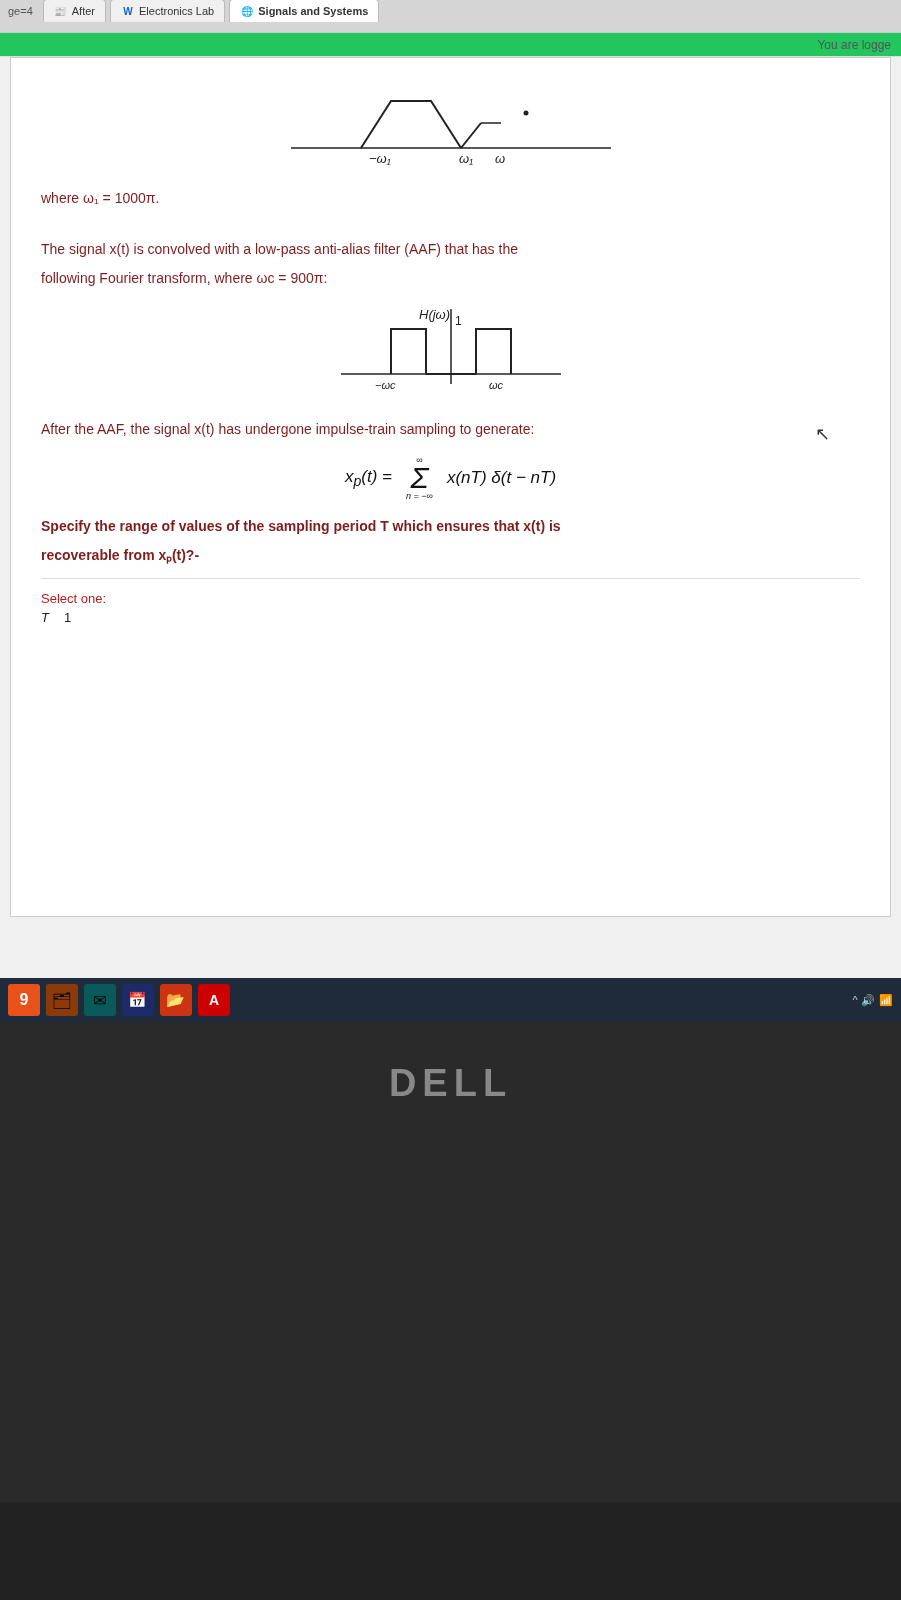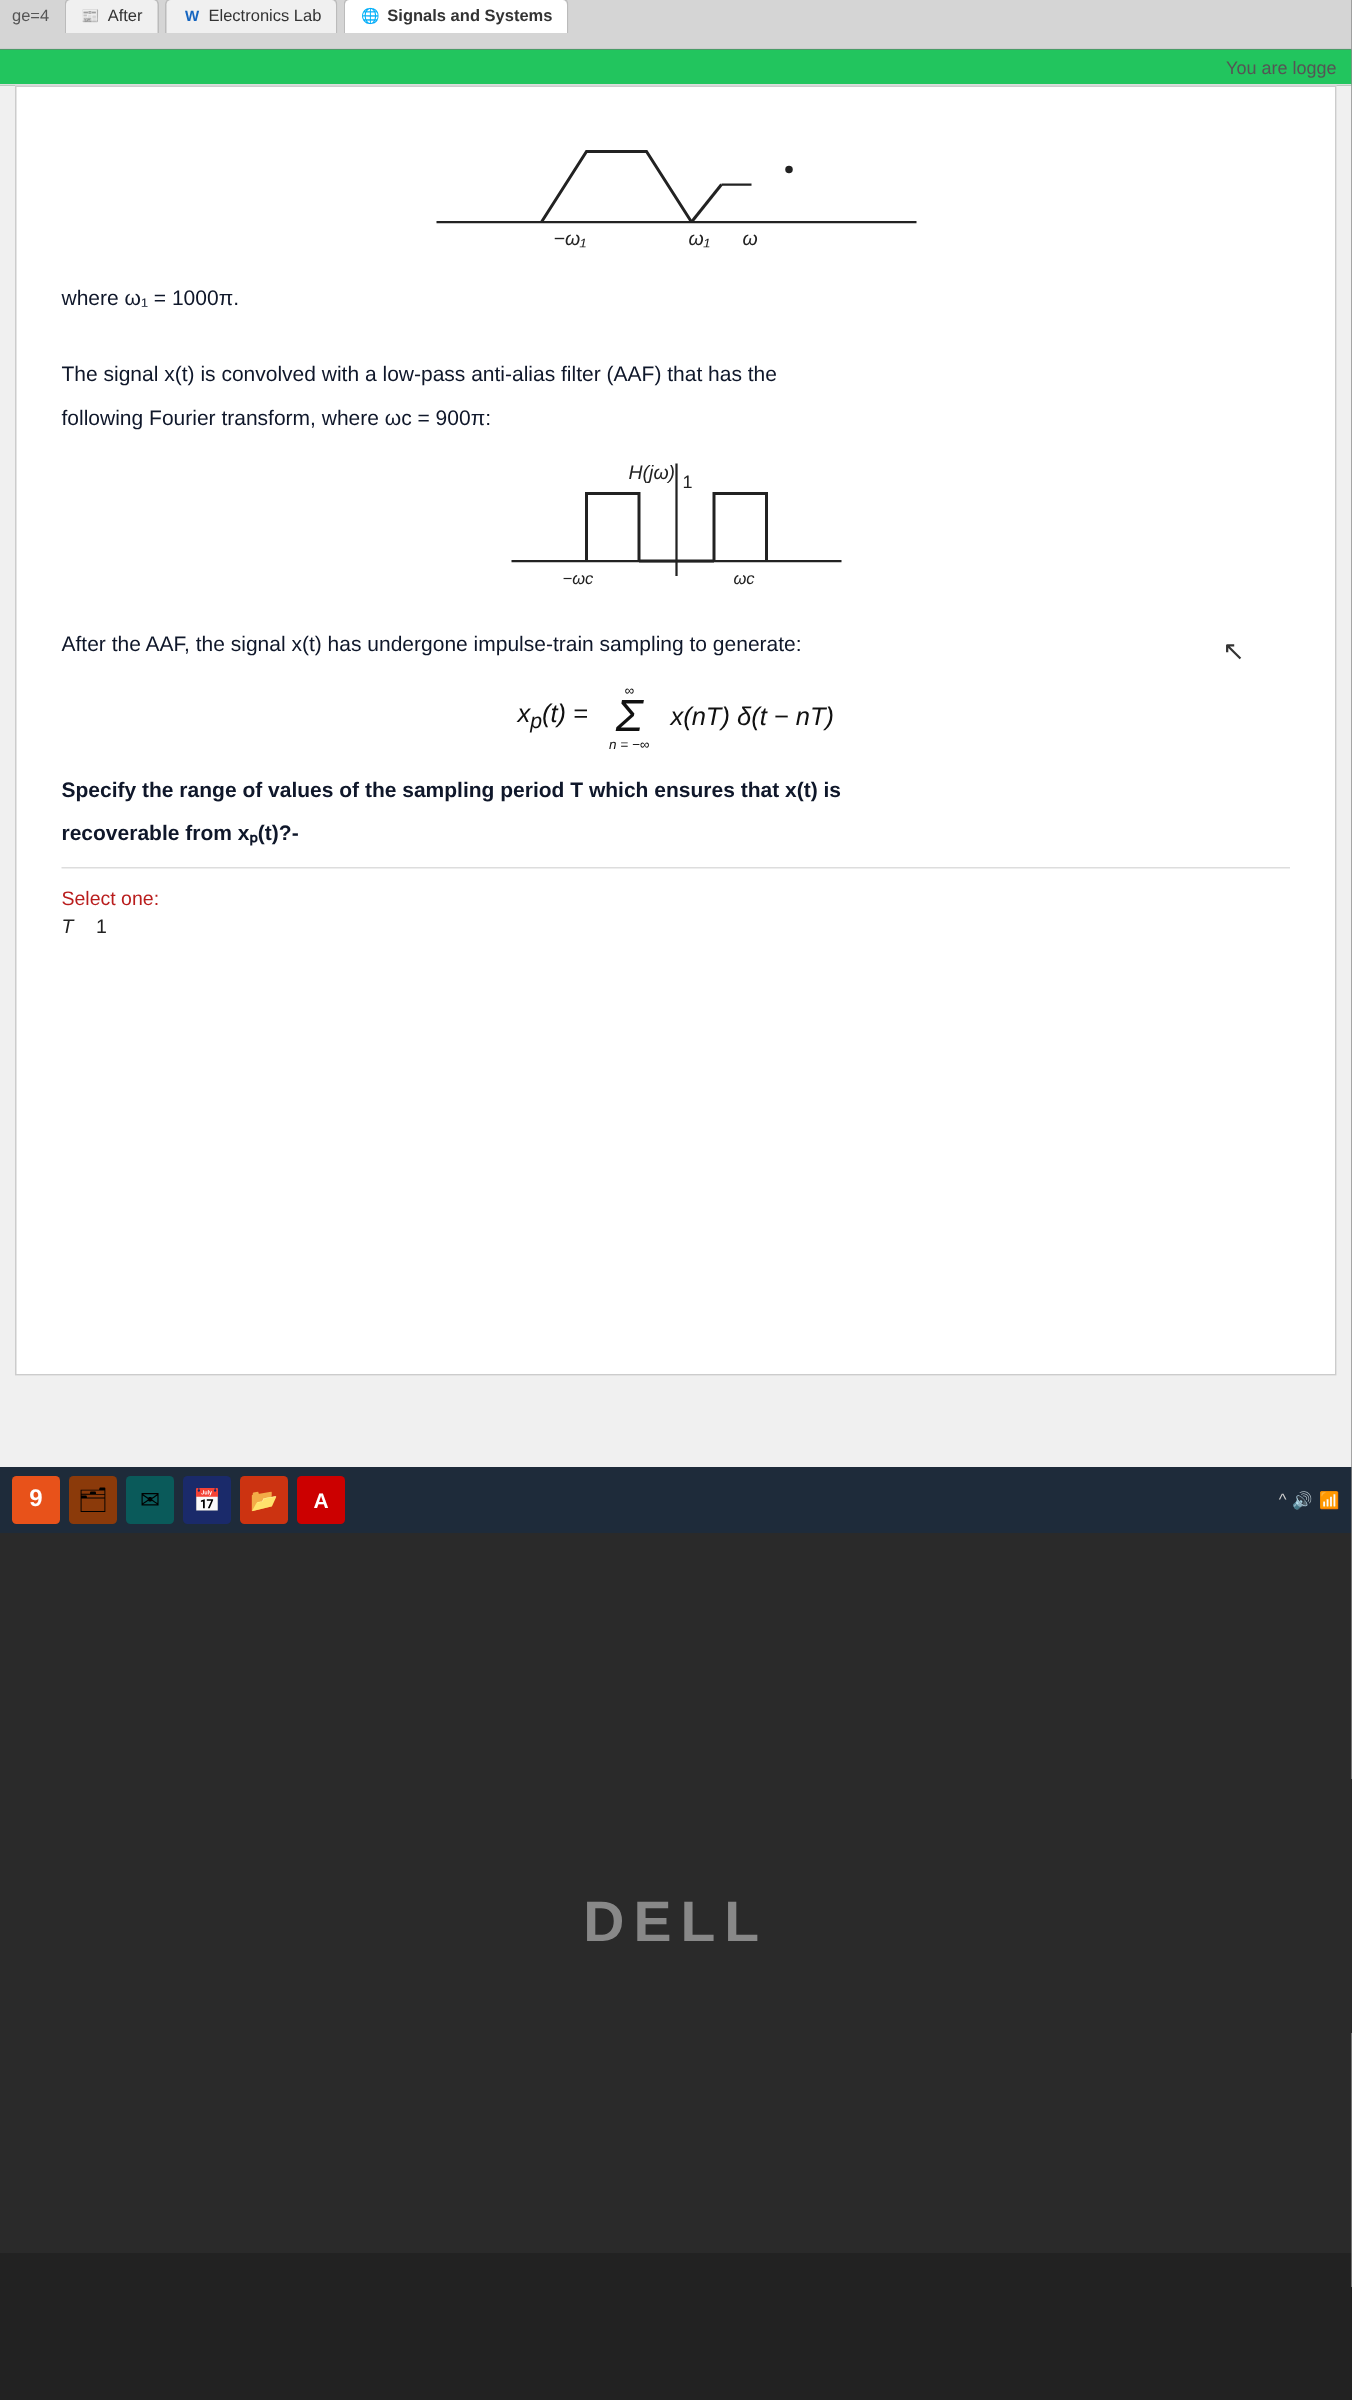--- a/index.html
+++ b/index.html
@@ -87,21 +87,21 @@
       margin-bottom: 15px;
       margin-top: 5px;
     }
 
     .signal-svg {
       display: block;
     }
 
     .text-line {
       font-size: 14px;
-      color: #0f172a;
+      color: #7f1d1d;
       margin: 8px 0;
       line-height: 1.5;
     }
 
     .text-line.bold-text {
       font-weight: bold;
     }
 
     .section-gap {
       height: 14px;
@@ -179,21 +179,21 @@
     }
 
     
     .laptop-body {
       width: 100%;
       background: #2a2a2a;
       height: 480px;
       display: flex;
       flex-direction: column;
       align-items: center;
-      justify-content: center;
+      justify-content: flex-start;
       padding-top: 20px;
     }
 
     .dell-logo-text {
       font-size: 38px;
       font-weight: bold;
       color: #888;
       letter-spacing: 6px;
     }
 

